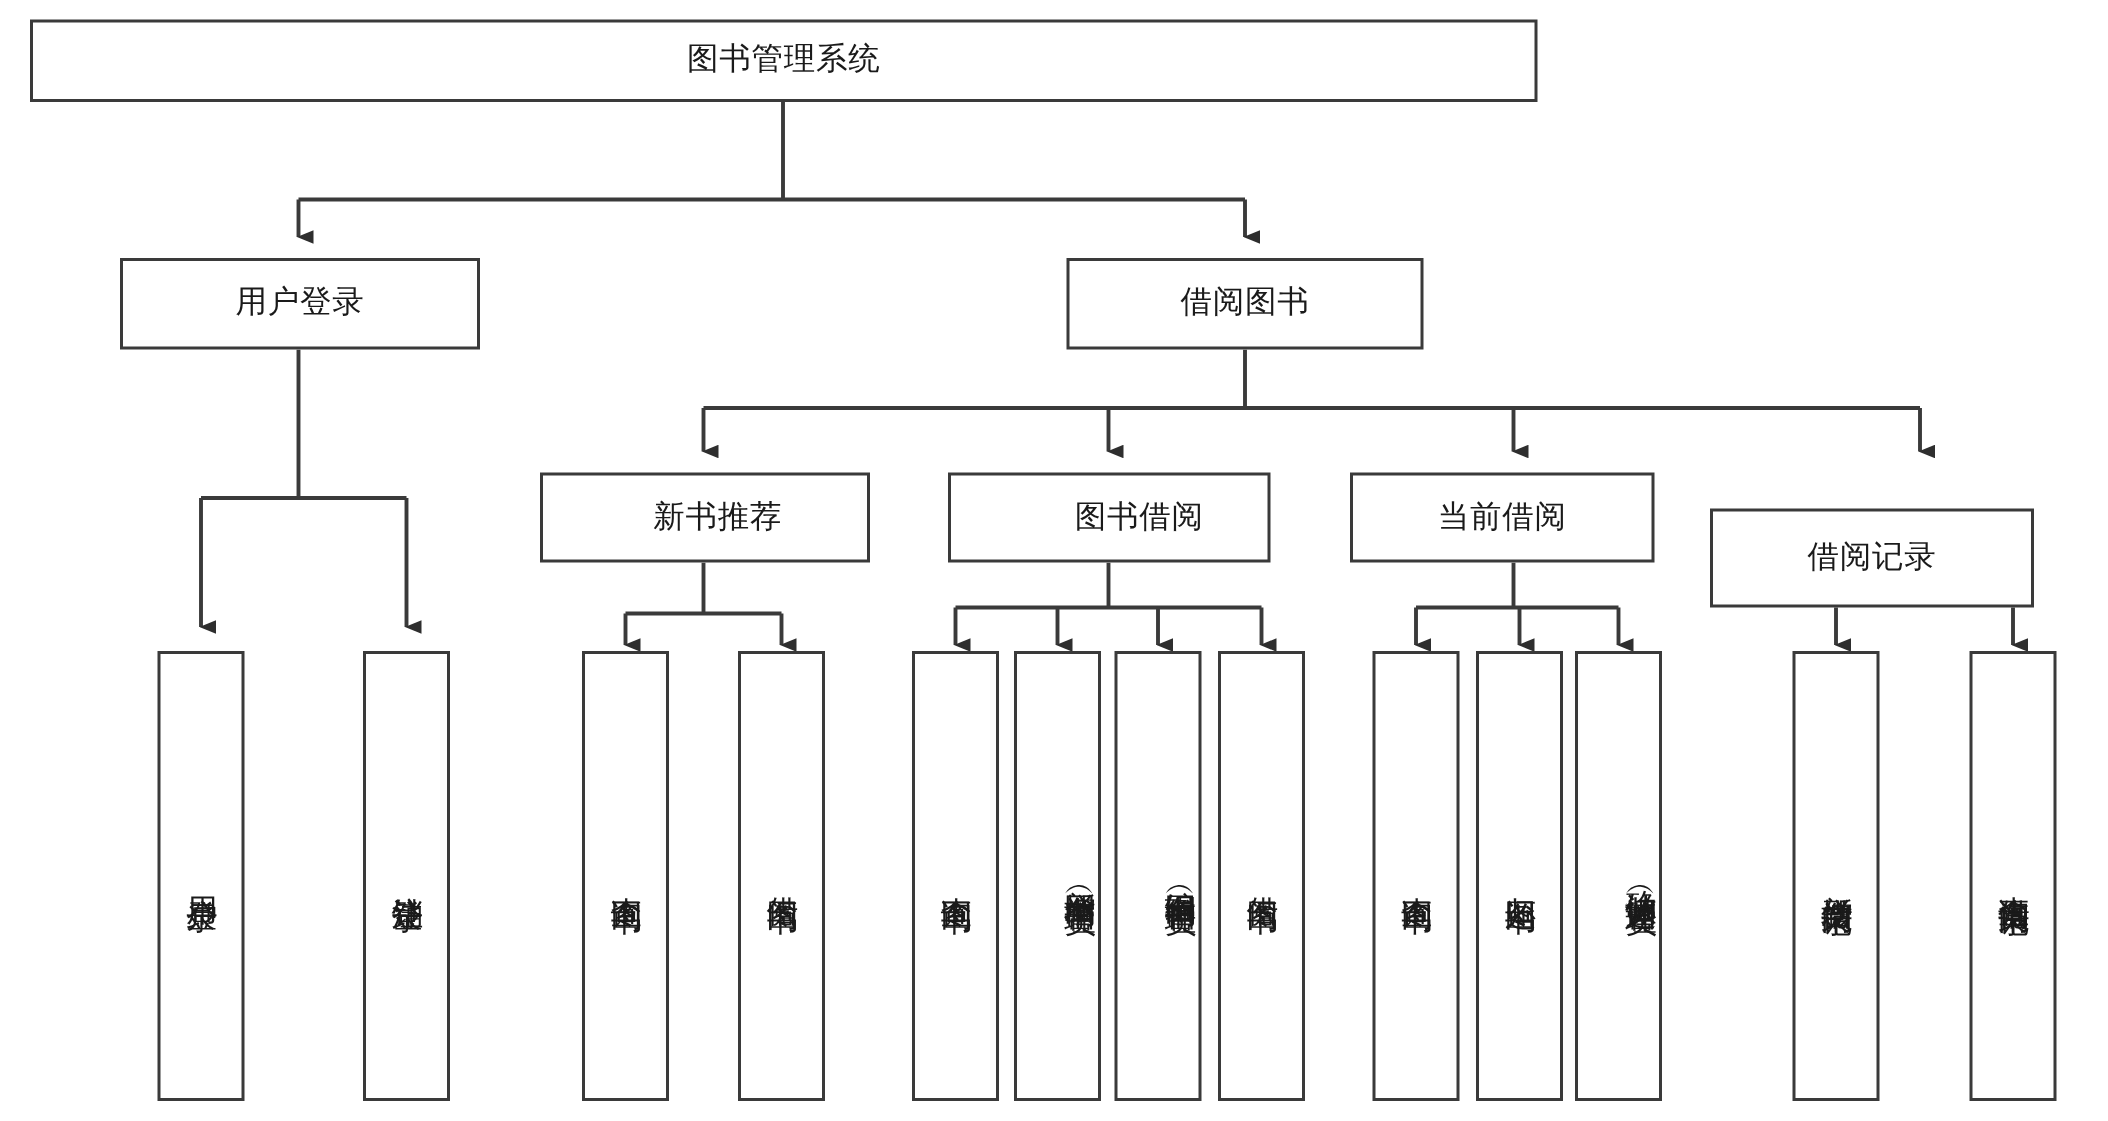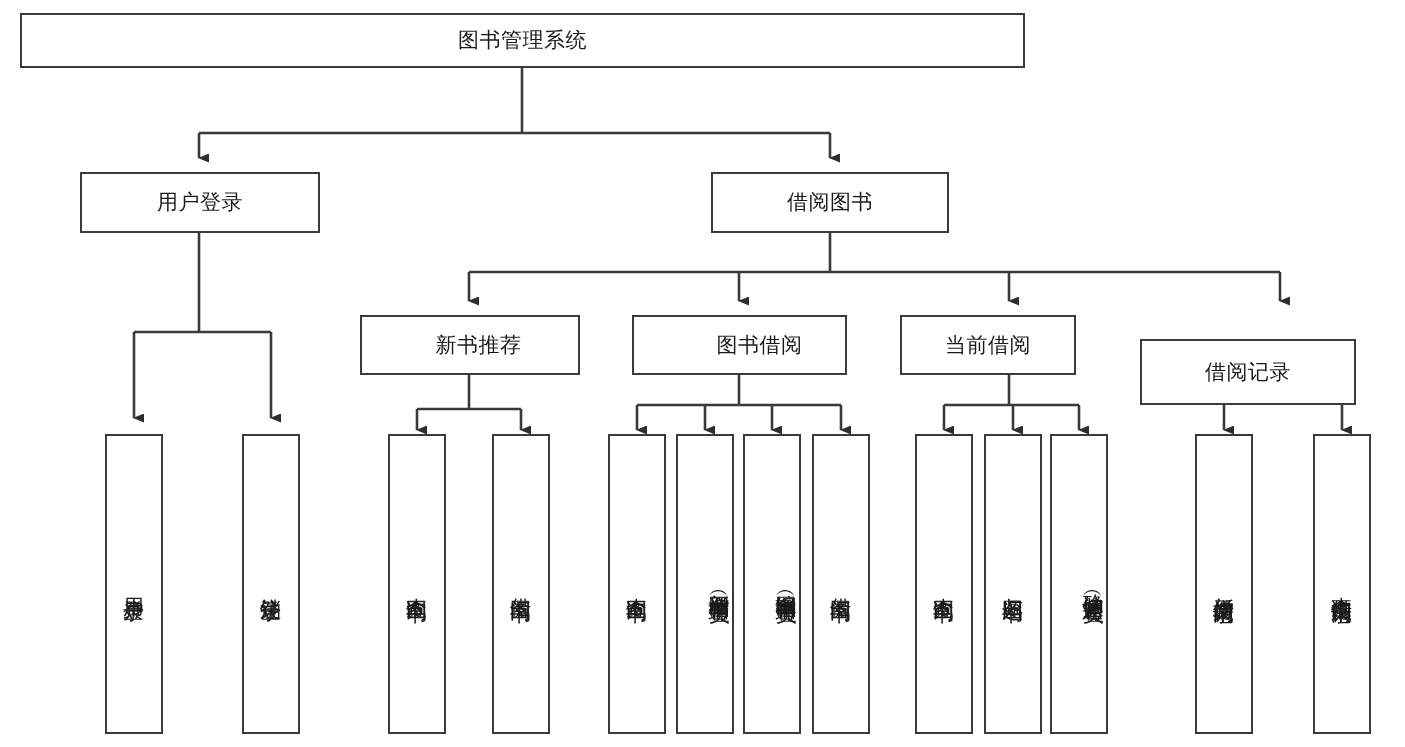--- a/index.html
+++ b/index.html
@@ -135,21 +135,21 @@
   </div>
 
   <div class="node node-h" style="left:360px; top:315px; width:220px; height:60px;padding-left:17px;">
     <span>新书推荐</span>
   </div>
 
   <div class="node node-h" style="left:632px; top:315px; width:215px; height:60px;padding-left:40px;">
     <span>图书借阅</span>
   </div>
 
-  <div class="node node-h" style="left:900px; top:315px; width:176px; height:60px;">
+  <div class="node node-h" style="left:900px; top:315px; width:203px; height:60px;">
     <span>当前借阅</span>
   </div>
 
   <div class="node node-h" style="left:1140px; top:315px; width:216px; height:66px;margin-top:24px;">
     <span>借阅记录</span>
   </div>
 
   <div class="node node-v center-v" style="left:105px; top:434px; width:58px; height:300px;">
     <span>用户登录</span>
   </div>

